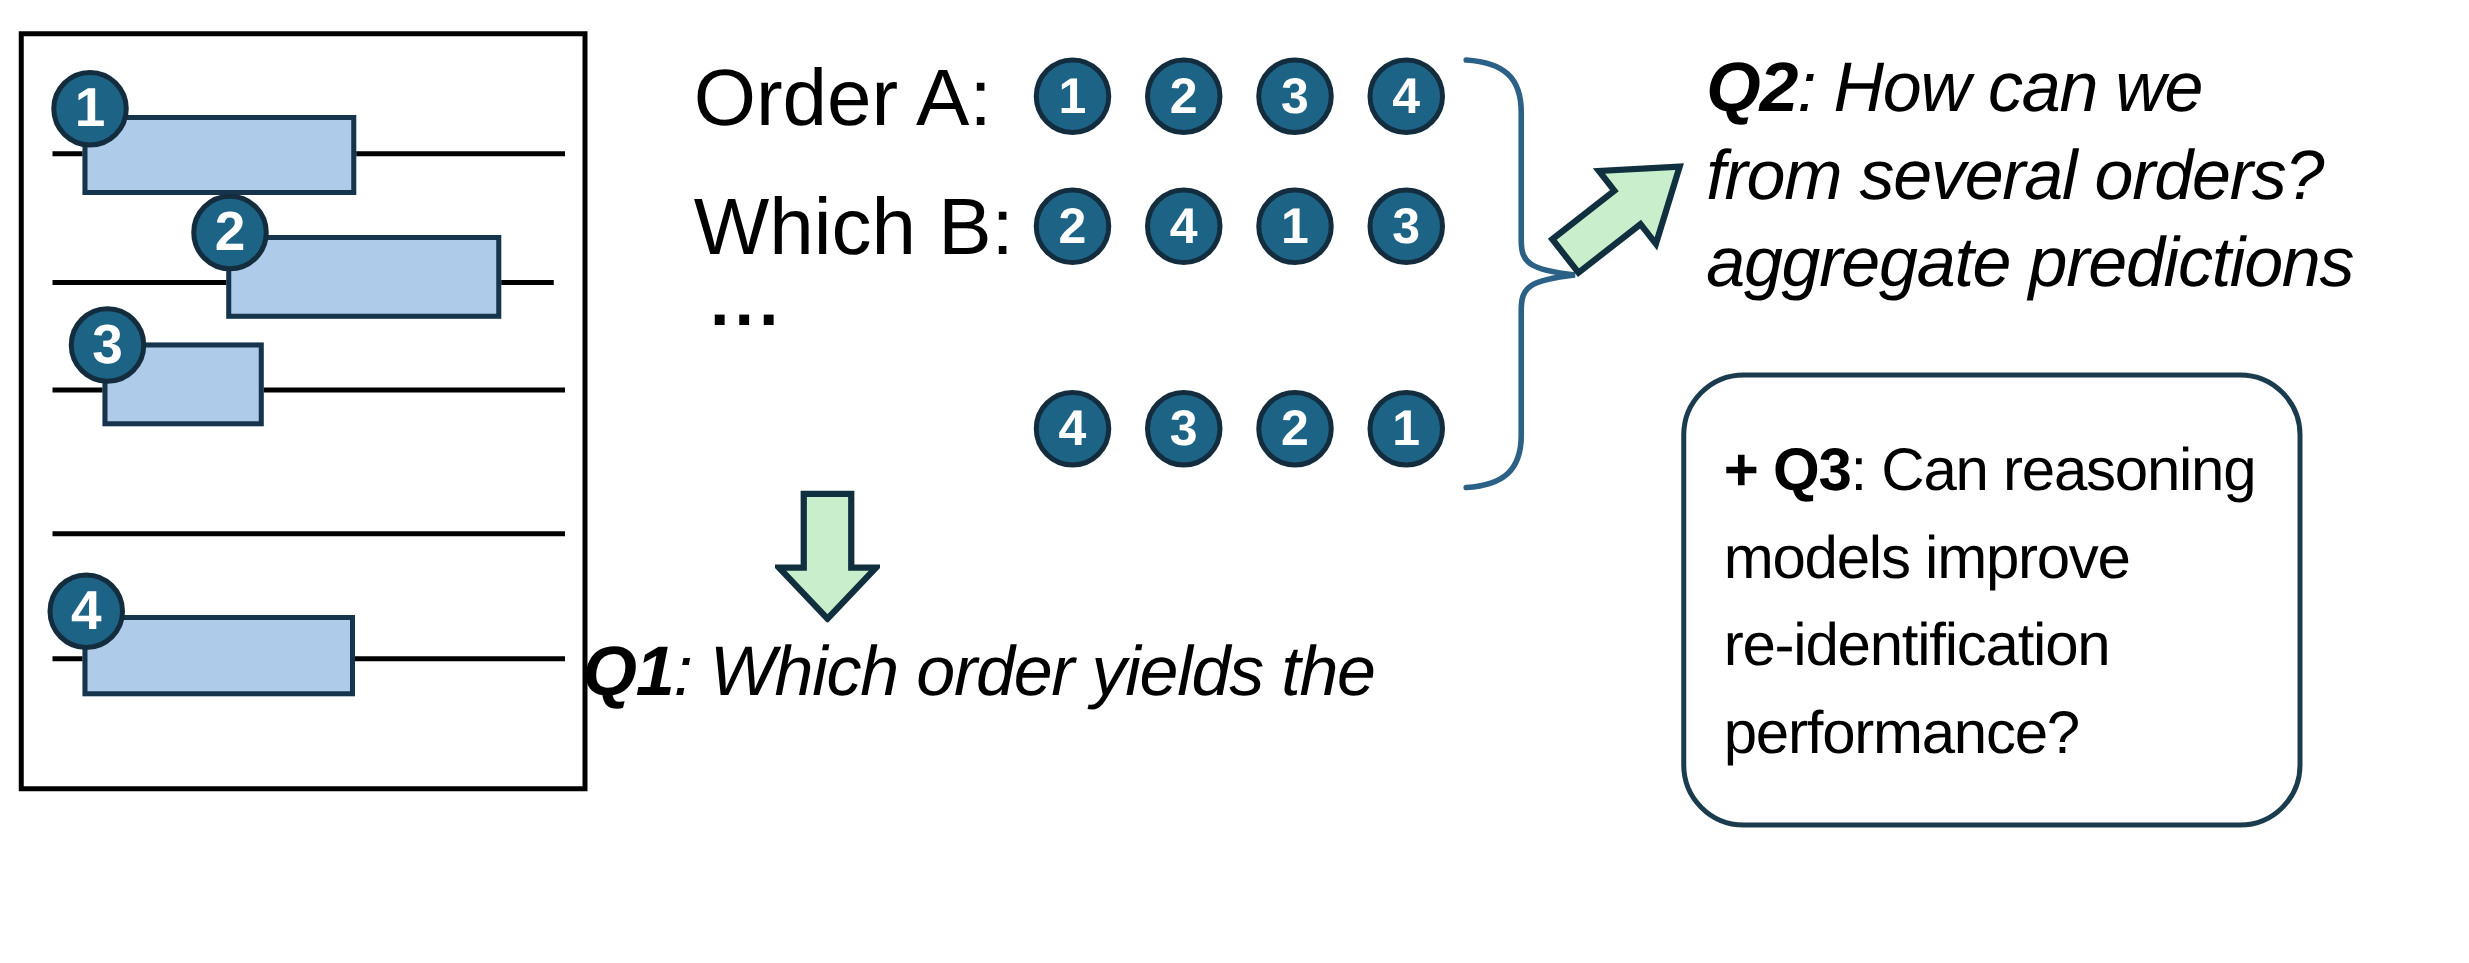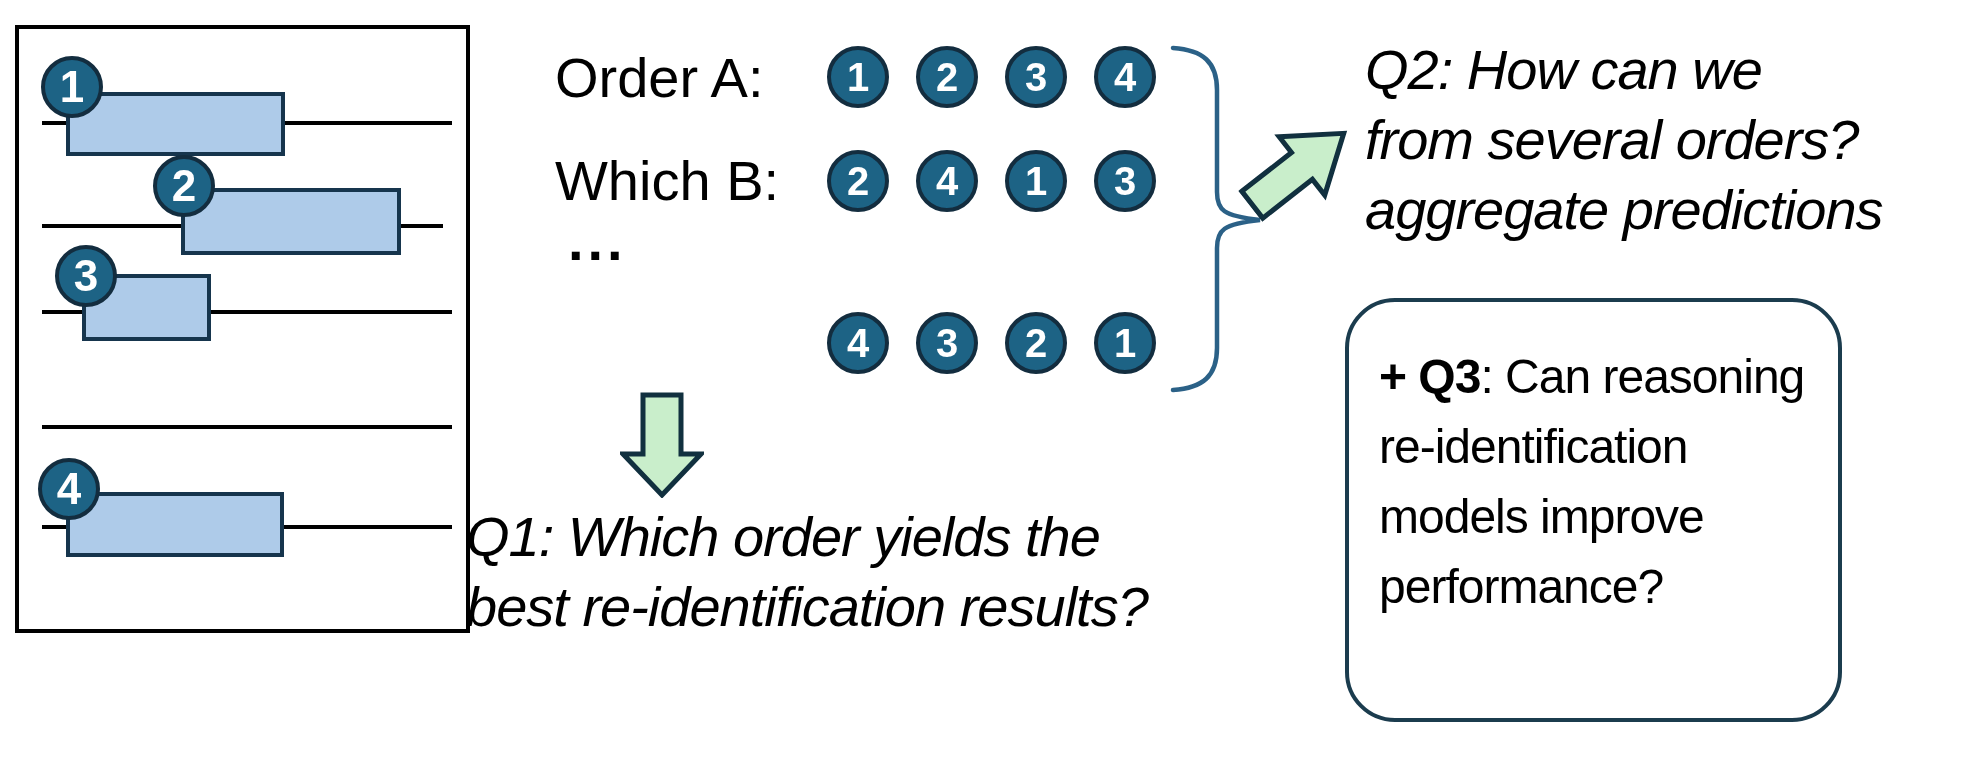--- a/index.html
+++ b/index.html
@@ -28,43 +28,43 @@
     background:var(--circle-fill);border:4px solid var(--circle-border);
     color:#fff;font-weight:700;font-size:40px;line-height:1;
     display:flex;align-items:center;justify-content:center;
   }
   .doc-box .num-circle{position:absolute;font-size:44px;}
   .doc-box .num-circle.c1{left:22px;top:27px;}
   .doc-box .num-circle.c2{left:134px;top:126px;}
   .doc-box .num-circle.c3{left:36px;top:216px;}
   .doc-box .num-circle.c4{left:19px;top:429px;}
   
-  .order-label{position:absolute;left:555px;font-size:56px;line-height:66px;white-space:nowrap;}
+  .order-label{position:absolute;left:555px;font-size:64px;line-height:66px;white-space:nowrap;}
   .order-label.a{top:45px;}
   .order-label.b{top:148px;}
   .order-label.z{top:310px;}
   .order-ellipsis{position:absolute;left:568px;top:208px;font-size:56px;font-weight:700;
     line-height:66px;letter-spacing:4px;}
   .circle-strip{position:absolute;left:827px;display:flex;gap:27px;}
   .circle-strip.a{top:46px;}
   .circle-strip.b{top:150px;}
   .circle-strip.z{top:312px;}
   
   .brace-svg{position:absolute;left:1165px;top:42px;}
   .brace-svg path{fill:none;stroke:var(--brace);stroke-width:4.5;stroke-linecap:round;}
   .arrow-right-svg{position:absolute;left:1237px;top:126px;transform:rotate(-38deg);}
   .arrow-down-svg{position:absolute;left:620px;top:392px;}
   .green-arrow{fill:var(--arrow-fill);stroke:var(--arrow-border);stroke-width:5;stroke-linejoin:miter;}
   
   .q-text{position:absolute;font-style:italic;font-size:56px;line-height:70px;
     letter-spacing:-1px;white-space:nowrap;}
-  .q-text b{font-weight:400;}
+  .q-text b{font-weight:700;}
   .q1{left:466px;top:502px;}
   .q2{left:1365px;top:35px;}
-  .q3-box{position:absolute;left:1345px;top:298px;width:497px;height:424px;
+  .q3-box{position:absolute;left:1345px;top:298px;width:497px;height:364px;
     border:4px solid var(--q3-box-border);border-radius:50px;box-sizing:border-box;
     background:#fff;}
   .q3-text{position:absolute;left:30px;top:40px;font-size:48px;line-height:70px;
     letter-spacing:-1px;white-space:nowrap;}
   .q3-text b{font-weight:700;}
 </style>
 </head>
 <body>
 
 <div class="canvas">
@@ -118,31 +118,30 @@
   <svg class="arrow-right-svg" width="125" height="85" viewBox="0 0 125 85">
     <polygon class="green-arrow" points="3,25 66,25 66,5 119,42 66,79 66,59 3,59"></polygon>
   </svg>
 
   <svg class="arrow-down-svg" width="84" height="106" viewBox="0 0 84 106">
     <polygon class="green-arrow" points="23,3 61,3 61,62 81,62 42,103 3,62 23,62"></polygon>
   </svg>
 
   <div class="q-text q1">
     <div><b>Q1</b><span>: Which order yields the</span></div>
-    <div>best re-identification results?</div>
   </div>
 
   <div class="q-text q2">
     <div><b>Q2</b><span>: How can we</span></div>
     <div>from several orders?</div>
     <div>aggregate predictions</div>
   </div>
 
   <div class="q3-box">
     <div class="q3-text">
       <div><b>+ Q3</b><span>: Can reasoning</span></div>
+      <div>models improve</div>
       <div>re-identification</div>
-      <div>models improve</div>
       <div>performance?</div>
     </div>
   </div>
 
 </div>
 
 </body></html>

